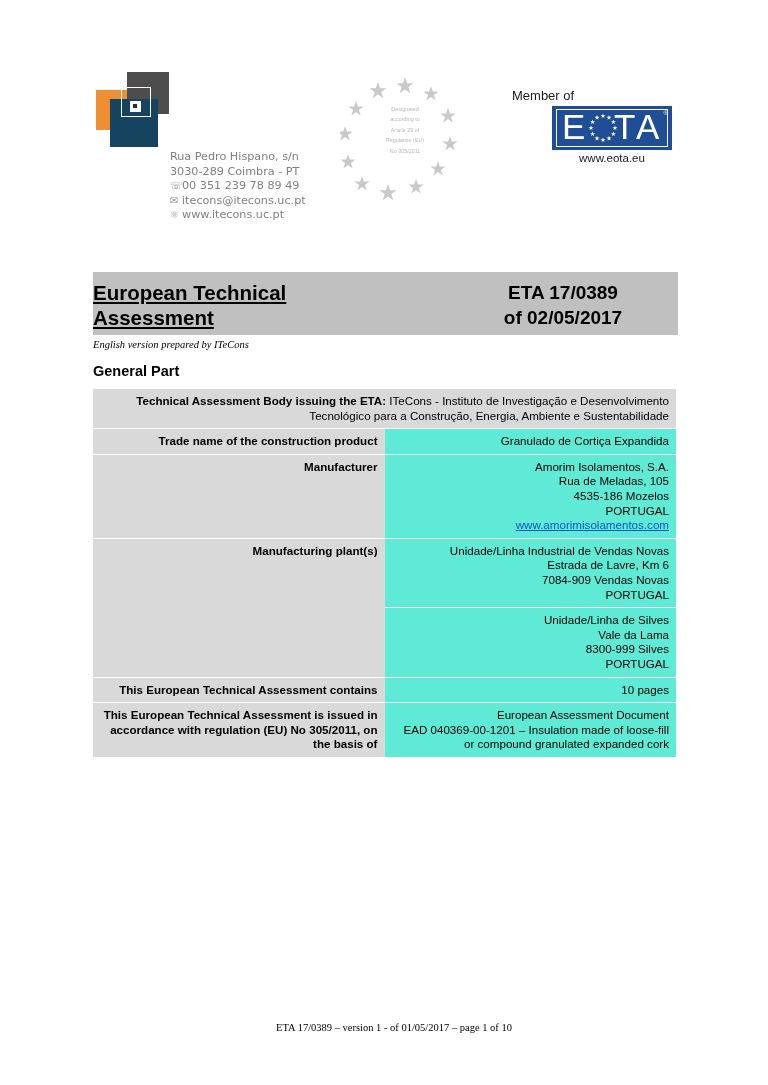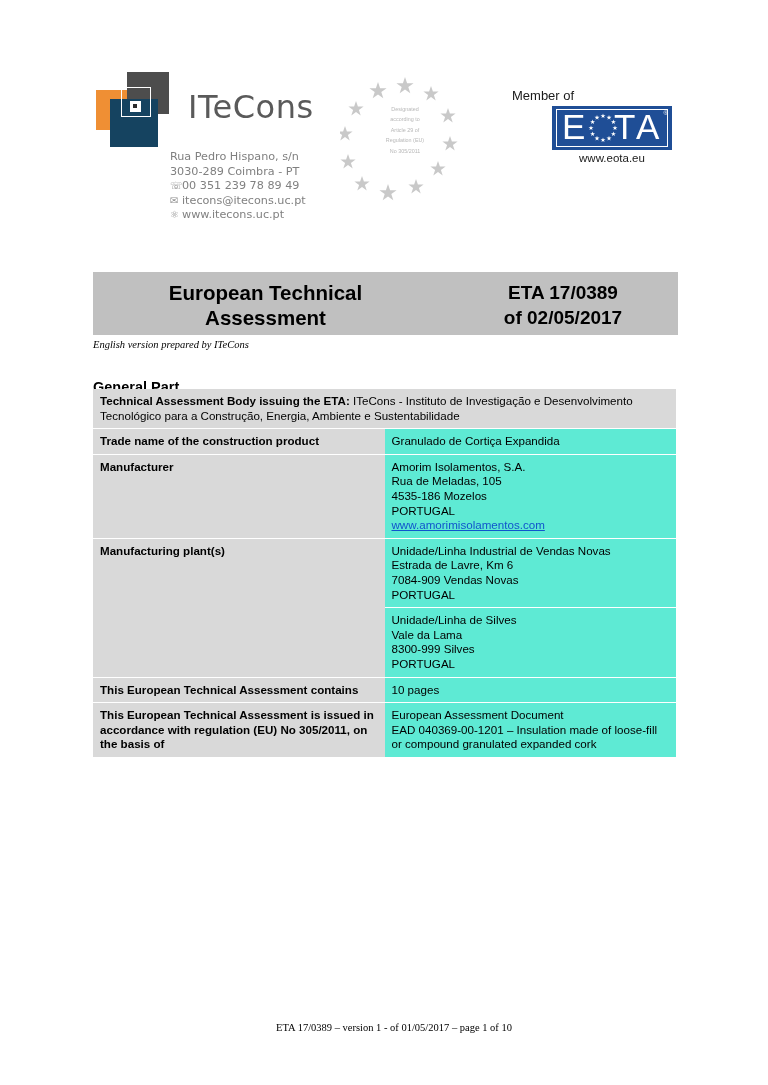--- a/index.html
+++ b/index.html
@@ -194,25 +194,25 @@
     left: 93px;
     top: 272px;
     width: 585px;
     height: 63px;
     background: #c0c0c0;
   }
   .title-left {
     position: absolute;
     left: 0px; top: 8px;
     width: 345px;
-    text-align: center;
     font-size: 20.5px;
     font-weight: bold;
     line-height: 25px;
     font-family: "Liberation Sans", sans-serif;
+    text-decoration: underline;
   }
   .title-right {
     position: absolute;
     left: 355px; top: 8px;
     width: 230px;
     text-align: center;
     font-size: 19px;
     font-weight: bold;
     line-height: 25px;
     font-family: "Liberation Sans", sans-serif;
@@ -227,32 +227,32 @@
     font-family: "Liberation Serif", serif;
     color: #000;
   }
   .general-part {
     position: absolute;
     left: 93px;
     top: 363px;
     font-size: 14.5px;
     font-weight: bold;
     font-family: "Liberation Sans", sans-serif;
-    margin-top: 16px;
   }
 
   
   .gp-table {
     position: absolute;
     left: 93px;
     top: 389px;
     width: 583px;
     border-collapse: collapse;
     table-layout: fixed;
     font-family: "Liberation Sans", sans-serif;
+    text-align: right;
   }
   .gp-table td {
     vertical-align: top;
     padding: 5px 7px 5px 7px;
     font-size: 11.6px;
     line-height: 14.6px;
     border-bottom: 1.1px solid #ffffff;
   }
   .lbl {
     width: 292px;
@@ -302,21 +302,20 @@
 
     <div class="itecons-block">
       <div class="logo-mark">
         <div class="sq-orange"></div>
         <div class="sq-gray"></div>
         <div class="sq-navy"></div>
         <div class="sq-outline"></div>
         <div class="sq-dot"></div>
         <div class="sq-dot-i"></div>
       </div>
-      <div class="itecons-name">ITeCons</div>
 
       <div class="contact">
         <span class="contact-line">Rua Pedro Hispano, s/n</span>
         <span class="contact-line">3030-289 Coimbra - PT</span>
         <span class="contact-line"><span class="c-ico">☏</span><span>00 351 239 78 89 49</span></span>
         <span class="contact-line"><span class="c-ico">✉</span><span>itecons@itecons.uc.pt</span></span>
         <span class="contact-line"><span class="c-ico">⚛</span><span>www.itecons.uc.pt</span></span>
       </div>
     </div>
 

